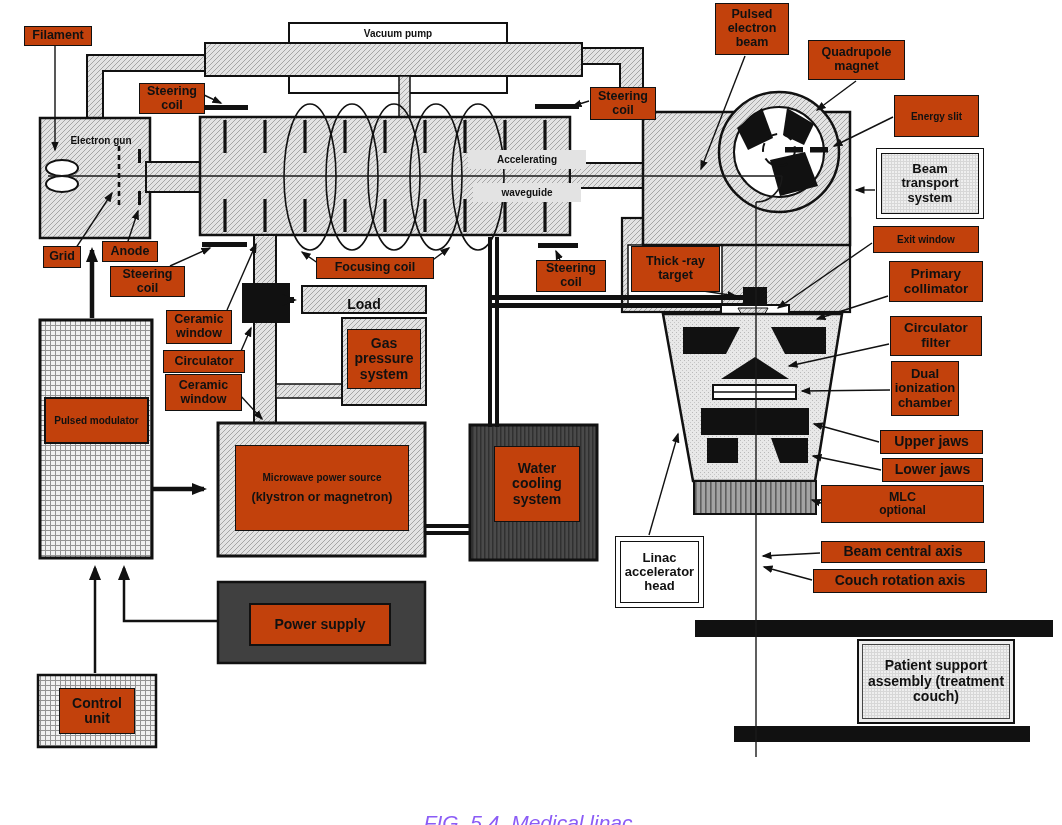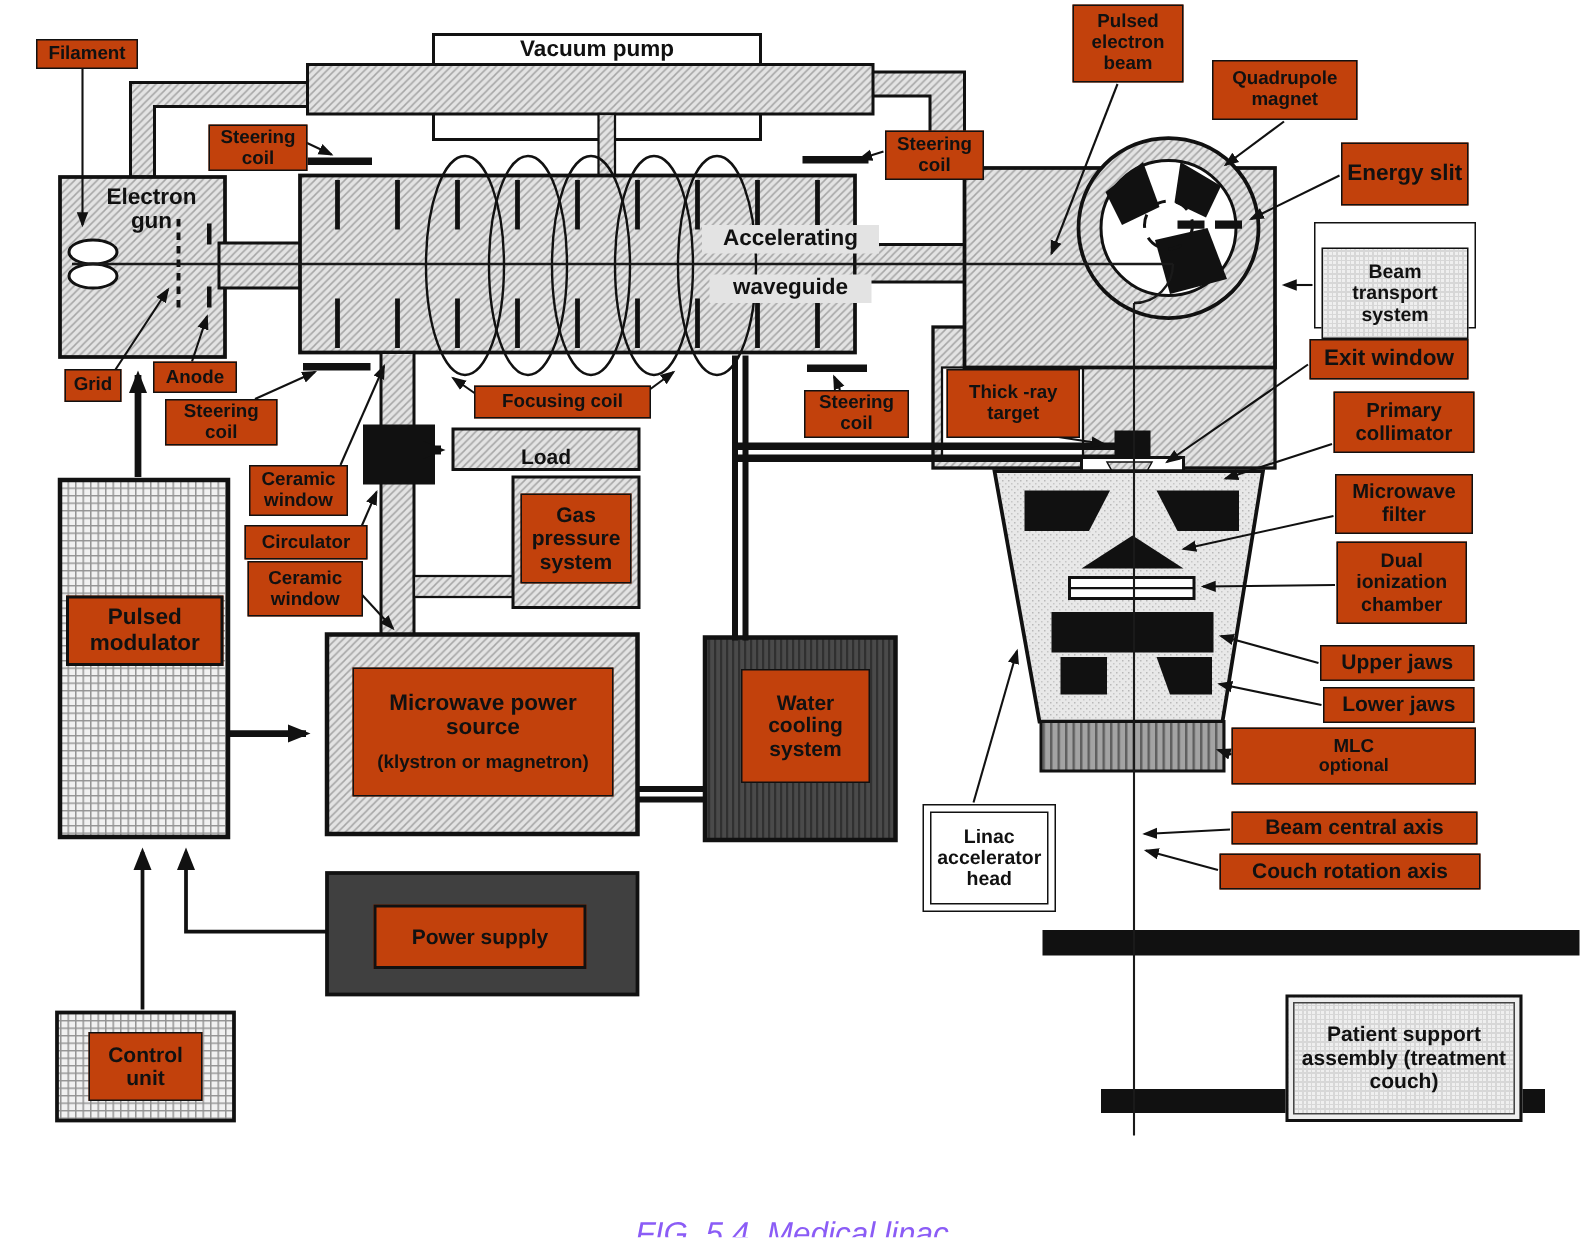--- a/index.html
+++ b/index.html
@@ -4,25 +4,25 @@
 <style>
   html,body{margin:0;padding:0;background:#fff;}
   #canvas{position:relative;width:1062px;height:825px;background:#fff;overflow:hidden;
           font-family:"Liberation Sans", sans-serif;color:#111;}
   #shapes{position:absolute;left:0;top:0;z-index:1;}
   .lbl{position:absolute;z-index:3;display:flex;align-items:center;justify-content:center;
        text-align:center;font-weight:bold;font-size:12.5px;line-height:1.1;
        background:#c2410c;border:1.6px solid #111;color:#111;box-sizing:border-box;padding:1px 2px;}
   .nobox{background:transparent;border:none;}
   .onhatch{background:#e3e3e3;border:none;}
-  .big{font-size:15px;}
+  .big{font-size:10px;}
   .med{font-size:14px;}
   .dotfill{background-color:#efefef;
      background-image:repeating-linear-gradient(0deg,#d7d7d7 0 1px,transparent 1px 3px),
-                      repeating-linear-gradient(90deg,#d7d7d7 0 1px,transparent 1px 3px);margin-top:24px;}
+                      repeating-linear-gradient(90deg,#d7d7d7 0 1px,transparent 1px 3px);}
   .outer2{padding:4px;background:#fff;border:1.8px solid #111;}
   .inner2{width:100%;height:100%;border:1.4px solid #111;display:flex;align-items:center;
           justify-content:center;text-align:center;box-sizing:border-box;line-height:1.1;}
   .stack{flex-direction:column;}
   #caption{position:absolute;z-index:3;font-family:Liberation Sans, sans-serif;font-style:italic;
            font-size:21px;color:#8b5cf6;display:flex;justify-content:center;align-items:center;margin-top:17px;}
 </style>
 </head>
 <body>
 
@@ -266,22 +266,22 @@
 <div class="lbl" style="left:715px;top:3px;width:74px;height:52px">Pulsed electron beam</div>
 <div class="lbl" style="left:808px;top:40px;width:97px;height:40px">Quadrupole magnet</div>
 <div class="lbl big" style="left:894px;top:95px;width:85px;height:42px">Energy slit</div>
 
 <div class="lbl outer2" style="left:876px;top:148px;width:108px;height:71px">
   <div class="inner2 dotfill" style="font-size:13px">Beam transport system</div>
 </div>
 
 <div class="lbl big" style="left:873px;top:226px;width:106px;height:27px">Exit window</div>
 <div class="lbl" style="left:889px;top:261px;width:94px;height:41px;font-size:13.5px">Primary collimator</div>
-<div class="lbl" style="left:890px;top:316px;width:92px;height:40px;font-size:13.5px">Microwave filter</div>
-<div class="lbl" style="left:891px;top:361px;width:87px;height:55px;font-size:13px">Dual ionization chamber</div>
+<div class="lbl" style="left:890px;top:316px;width:92px;height:40px;font-size:13.5px">Circulator filter</div>
+<div class="lbl" style="left:891px;top:361px;width:68px;height:55px;font-size:13px">Dual ionization chamber</div>
 <div class="lbl med" style="left:880px;top:430px;width:103px;height:24px">Upper jaws</div>
 <div class="lbl med" style="left:882px;top:458px;width:101px;height:24px">Lower jaws</div>
 
 <div class="lbl stack" style="left:821px;top:485px;width:163px;height:38px">
   <span>MLC</span>
   <span style="font-size:12px">optional</span>
 </div>
 
 <div class="lbl med" style="left:821px;top:541px;width:164px;height:22px">Beam central axis</div>
 <div class="lbl med" style="left:813px;top:569px;width:174px;height:24px">Couch rotation axis</div>

